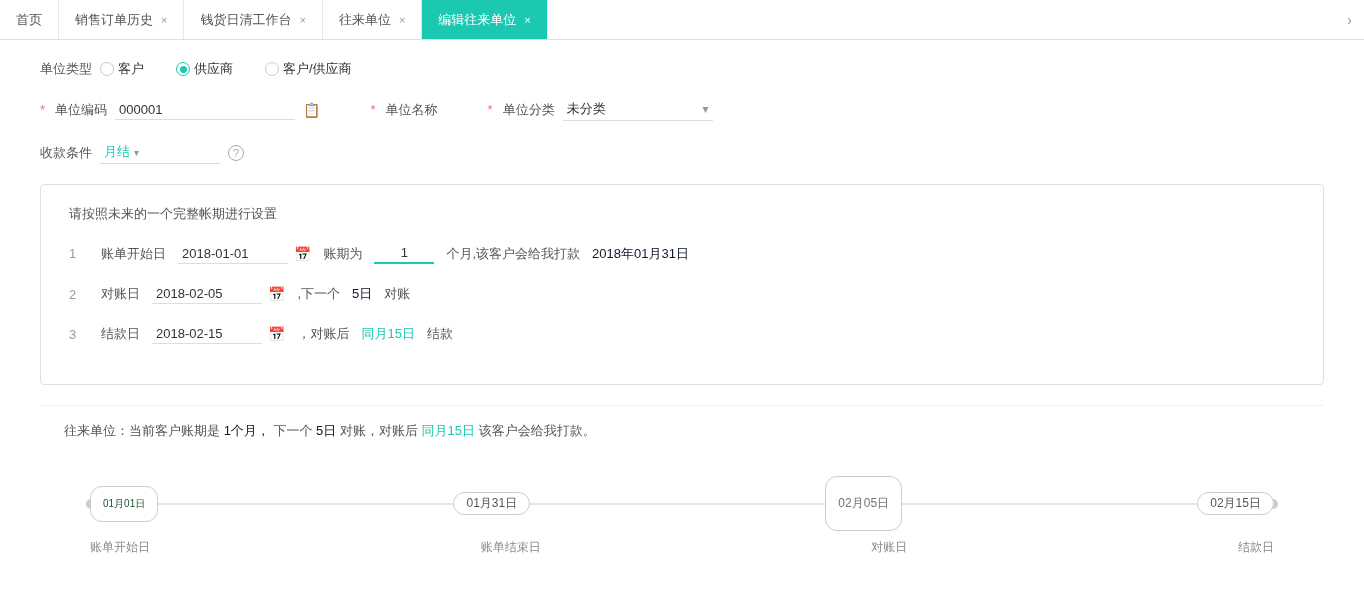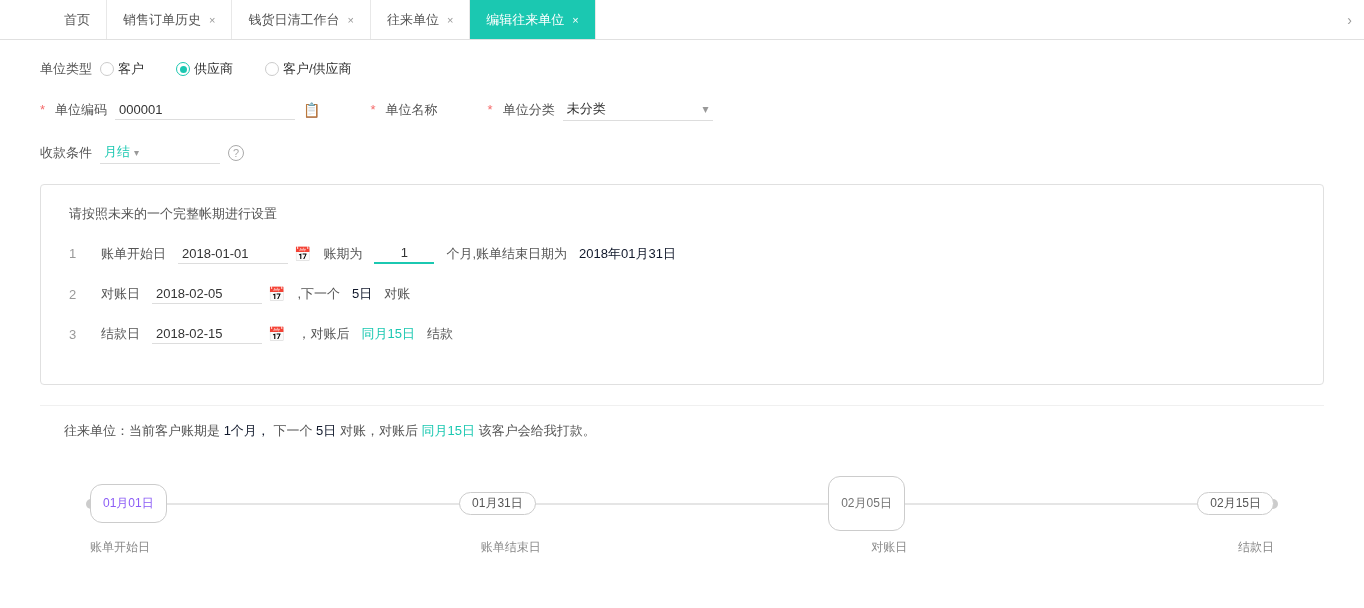--- a/index.html
+++ b/index.html
@@ -19,21 +19,21 @@
       align-items: center;
       padding: 0 16px;
       height: 100%;
       cursor: pointer;
       font-size: 13px;
       color: #555;
       border-right: 1px solid #e8e8e8;
       white-space: nowrap;
       position: relative;
     }
-    .tab:first-child { border-left: none; margin-left: 48px; }
+    .tab:first-child { border-left: none; }
     .tab .close-icon {
       margin-left: 8px;
       color: #999;
       font-size: 11px;
     }
     .tab.active {
       background: #1bc8b1;
       color: #fff;
     }
     .tab.active .close-icon { color: #fff; }
@@ -292,21 +292,21 @@
 
     <div class="setting-row">
       <span class="row-num">1</span>
       <span class="row-label">账单开始日</span>
       <div class="date-field">
         <input class="date-input" type="text" value="2018-01-01" style="">
         <span class="cal-icon">📅</span>
       </div>
       <span class="desc-text">账期为</span>
       <input class="period-input" type="text" value="1" style="">
-      <span class="desc-text">个月,账单结束日期为</span>
+      <span class="desc-text">个月,该客户会给我打款</span>
       <span class="highlight-orange">2018年01月31日</span>
     </div>
 
     <div class="setting-row">
       <span class="row-num">2</span>
       <span class="row-label">对账日</span>
       <div class="date-field">
         <input class="date-input" type="text" value="2018-02-05" style="">
         <span class="cal-icon">📅</span>
       </div>
@@ -342,21 +342,21 @@
     <div style="position:relative; display:flex; align-items:center; padding: 0 20px; margin-bottom: 8px;">
 
       <div style="position:absolute; left:20px; right:20px; top:50%; height:1px; background:#ccc; transform:translateY(-50%);"></div>
 
       <div style="width:10px;height:10px;border-radius:50%;background:#ccc;position:absolute;left:16px;top:50%;transform:translateY(-50%);"></div>
 
       <div style="width:10px;height:10px;border-radius:50%;background:#ccc;position:absolute;right:16px;top:50%;transform:translateY(-50%);"></div>
 
       <div style="display:flex;justify-content:space-between;align-items:center;width:100%;position:relative;">
         <div style="display:flex;flex-direction:column;align-items:center;">
-          <div style="border:1px solid #ccc;border-radius:12px;padding:10px 12px;font-size:12px;color:#8b5cf6;background:#fff;">01月01日</div>
+          <div style="border:1px solid #ccc;border-radius:12px;padding:10px 12px;font-size:10px;color:#14532d;background:#fff;">01月01日</div>
         </div>
         <div style="display:flex;flex-direction:column;align-items:center;">
           <div style="border:1px solid #ccc;border-radius:12px;padding:2px 12px;font-size:12px;color:#555;background:#fff;">01月31日</div>
         </div>
         <div style="display:flex;flex-direction:column;align-items:center;">
           <div style="border:1px solid #ccc;border-radius:12px;padding:18px 12px;font-size:12px;color:#737373;background:#fff;text-align:right;">02月05日</div>
         </div>
         <div style="display:flex;flex-direction:column;align-items:center;">
           <div style="border:1px solid #ccc;border-radius:12px;padding:2px 12px;font-size:12px;color:#555;background:#fff;">02月15日</div>
         </div>

